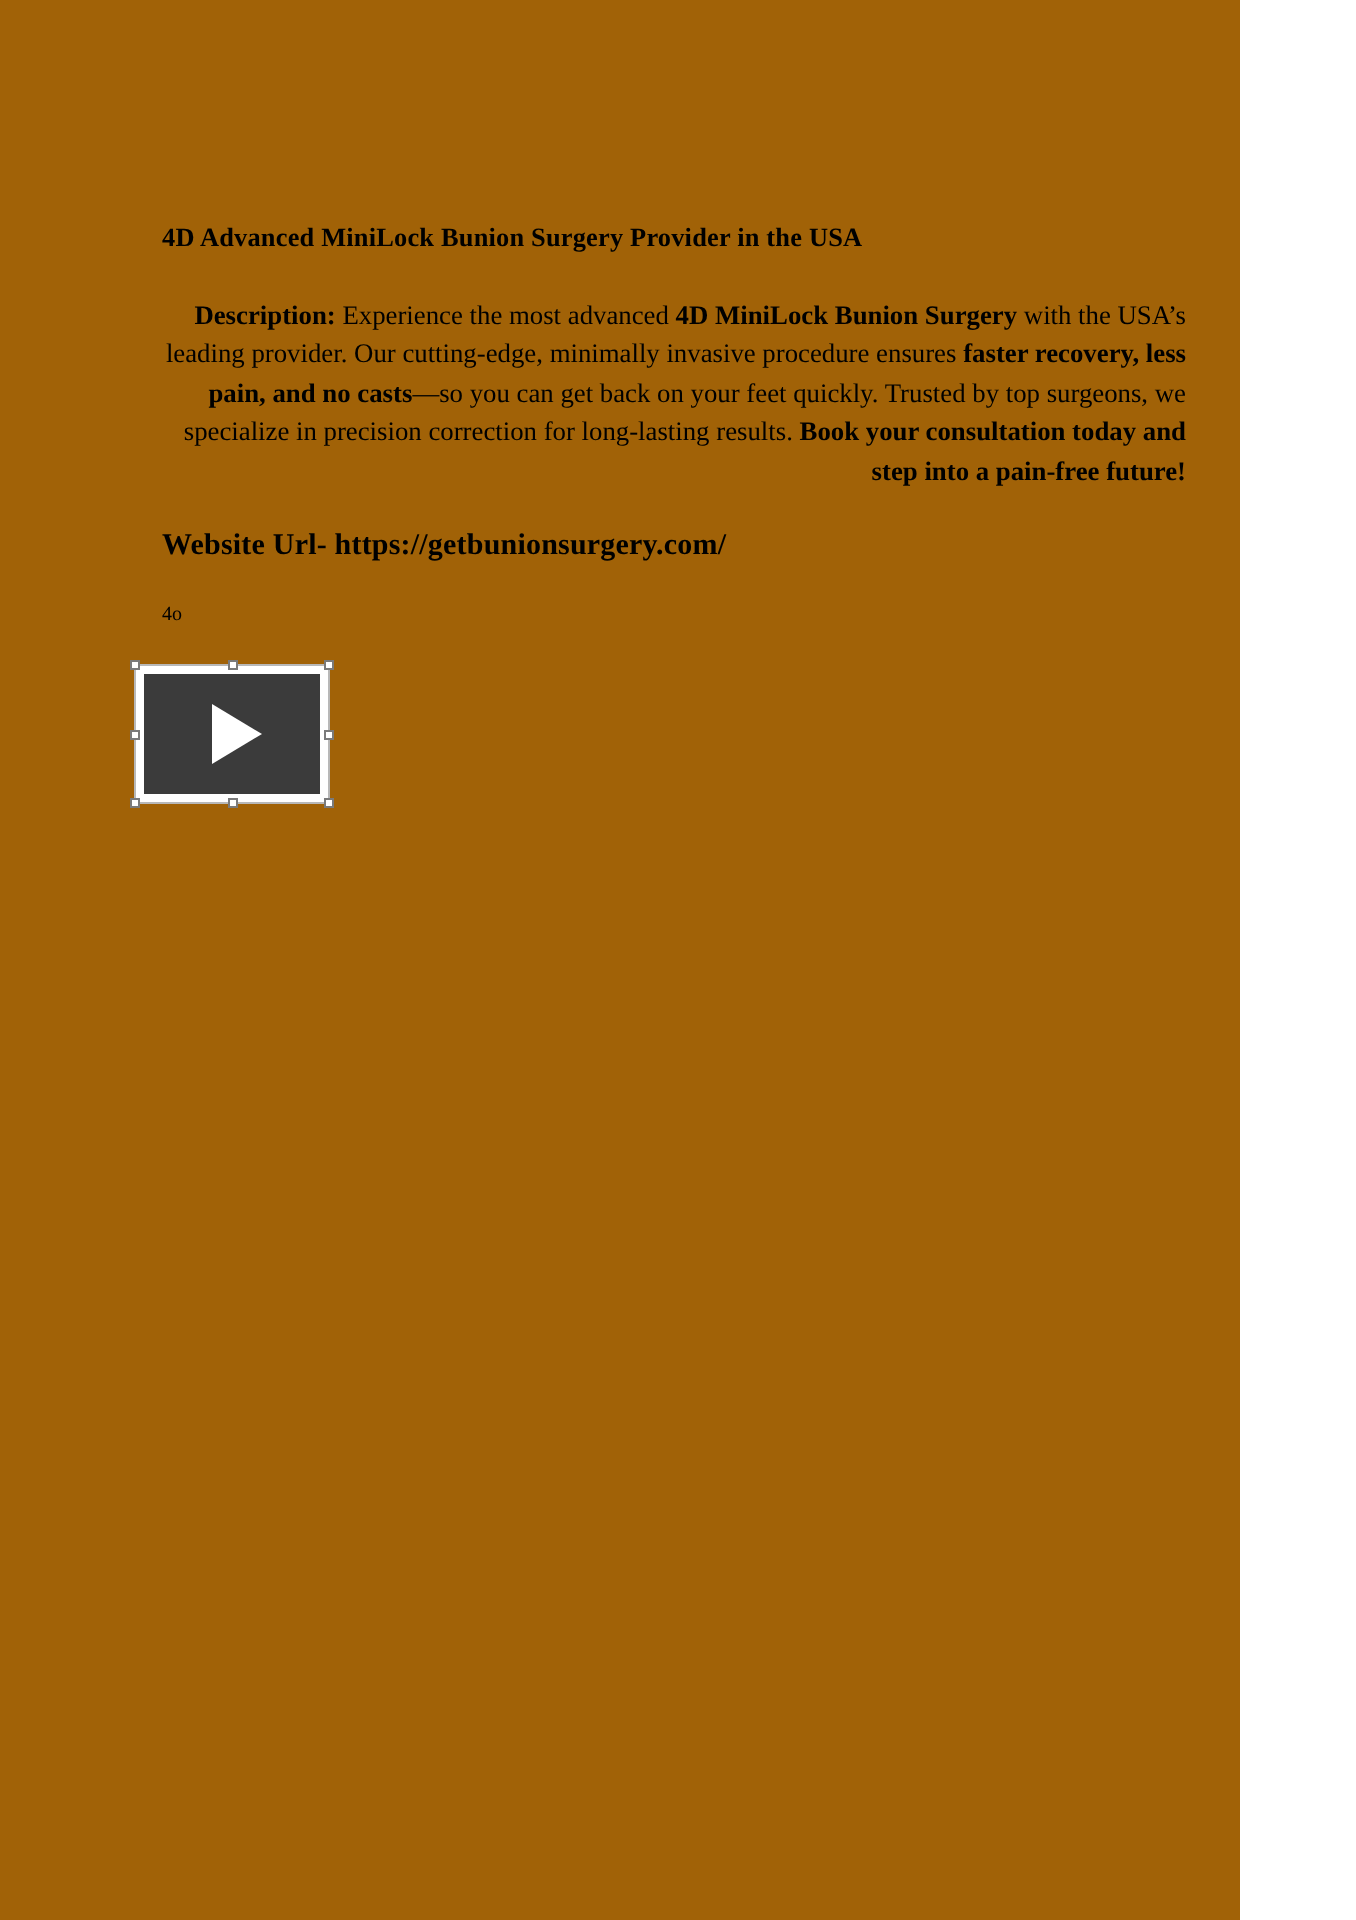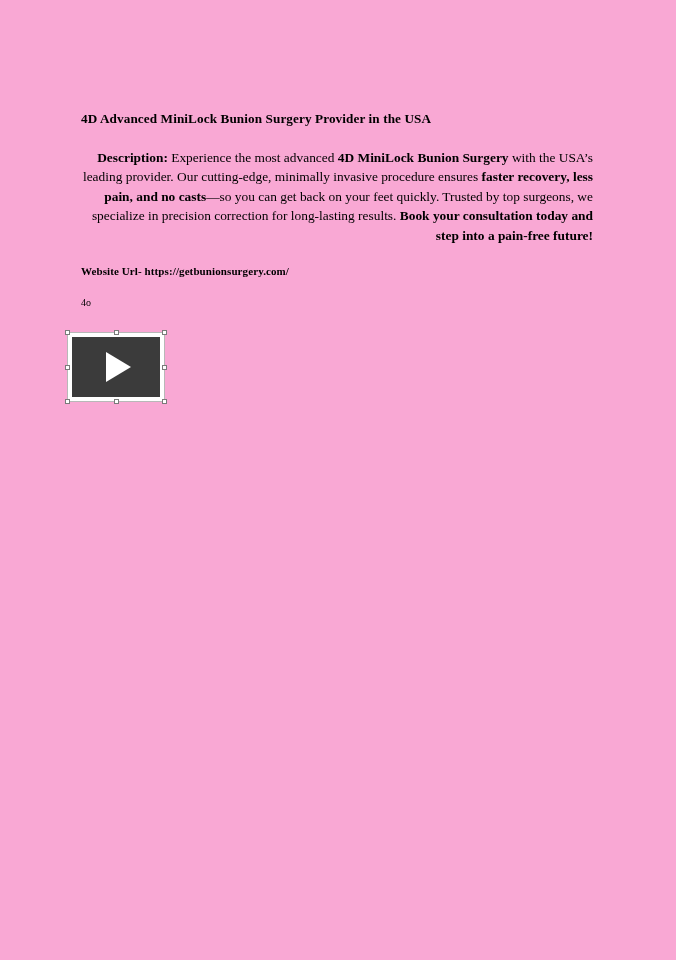--- a/index.html
+++ b/index.html
@@ -11,23 +11,23 @@
     width: 678px;
     height: 960px;
     position: relative;
     font-family: "Liberation Serif", serif;
     color: #000000;
     overflow: hidden;
   }
   .page {
     position: absolute;
     left: 0; top: 0;
-    width: 676px;
+    width: 620px;
     height: 960px;
-    background: #f9a8d4;
+    background: #a16207;
   }
   .content {
     position: absolute;
     left: 81px;
     top: 110px;
     width: 512px;
   }
   .doc-title {
     font-size: 13.2px;
     font-weight: bold;
@@ -38,21 +38,21 @@
   .doc-paragraph {
     font-size: 13.4px;
     line-height: 1.45;
     margin: 0 0 20px 0;
     text-align: right;
   }
   .doc-paragraph b {
     font-weight: bold;
   }
   .doc-url {
-    font-size: 11px;
+    font-size: 15px;
     font-weight: bold;
     margin: 0 0 20px 0;
     letter-spacing: 0.1px;
   }
   .doc-note {
     font-size: 10px;
     margin: 0;
     font-weight: normal;
   }
   .video-placeholder {

